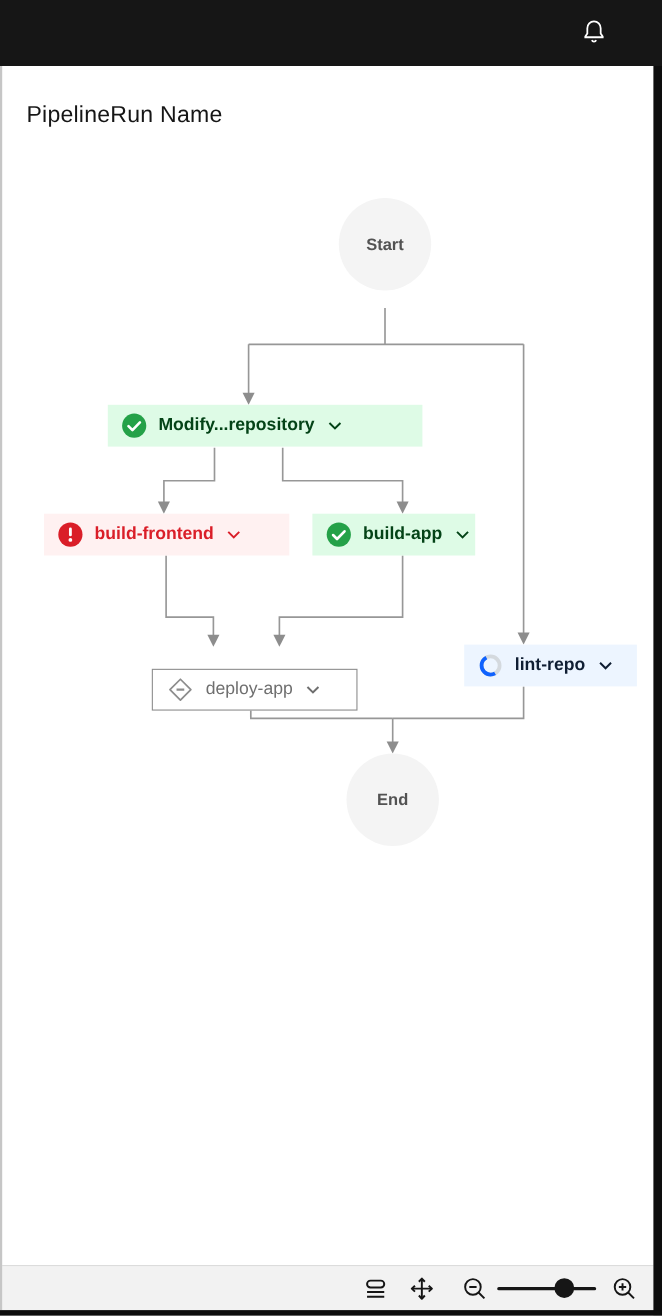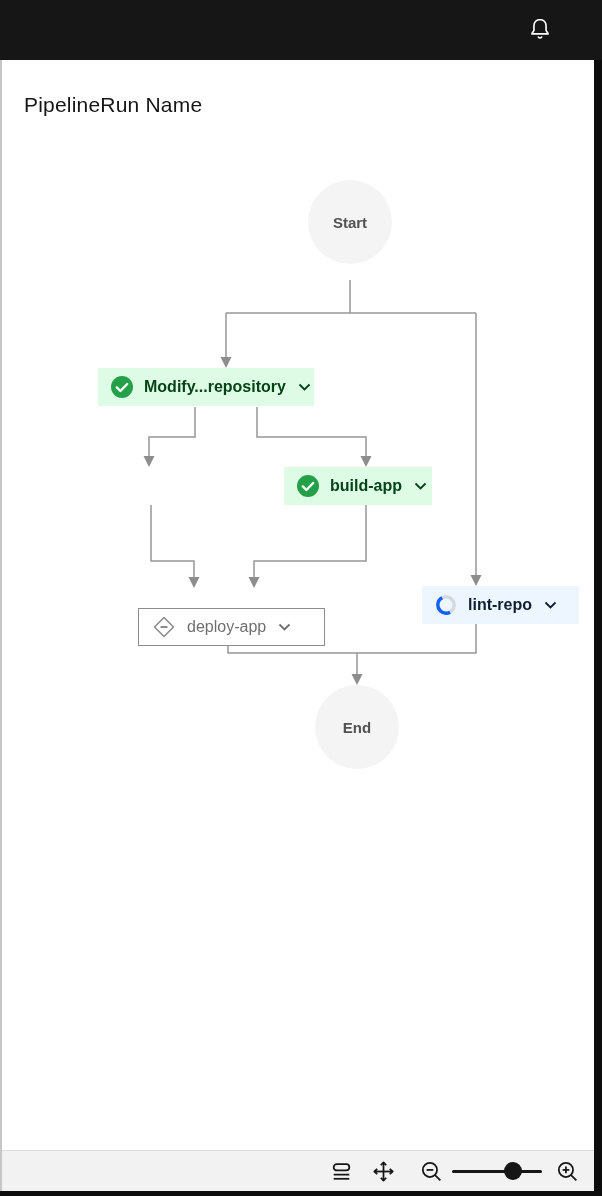--- a/index.html
+++ b/index.html
@@ -92,35 +92,50 @@
     </g>
   </svg>
 
   <div class="terminal" style="left:308px; top:180px;">
     <span>Start</span>
   </div>
   <div class="terminal" style="left:315px; top:685px;">
     <span>End</span>
   </div>
 
-  <div class="node node-success" style="left:98px; top:368px; width:216px;">
+  <div class="node node-success" style="left:98px; top:368px; width:286px;">
     <span>
       <svg width="24" height="24" viewBox="0 0 24 24">
         <circle cx="12" cy="12" r="11" fill="#24a148"></circle>
         <polyline points="6.8,12.4 10.4,16 17.2,9" fill="none" stroke="#ffffff" stroke-width="2.4" stroke-linecap="round" stroke-linejoin="round"></polyline>
       </svg>
     </span>
     <span class="lbl">Modify...repository</span>
     <span class="chev">
       <svg width="13" height="9" viewBox="0 0 13 9" fill="none" stroke="currentColor" stroke-width="1.8">
           <polyline points="1.5,1.5 6.5,6.5 11.5,1.5"></polyline>
         </svg>
     </span>
   </div>
 
+  <div class="node node-failed" style="left:40px; top:467px; width:223px;">
+    <span>
+      <svg width="24" height="24" viewBox="0 0 24 24">
+        <circle cx="12" cy="12" r="11" fill="#da1e28"></circle>
+        <rect x="10.7" y="5.6" width="2.6" height="8" rx="1.3" fill="#ffffff"></rect>
+        <circle cx="12" cy="16.9" r="1.7" fill="#ffffff"></circle>
+      </svg>
+    </span>
+    <span class="lbl">build-frontend</span>
+    <span class="chev">
+      <svg width="13" height="9" viewBox="0 0 13 9" fill="none" stroke="currentColor" stroke-width="1.8">
+          <polyline points="1.5,1.5 6.5,6.5 11.5,1.5"></polyline>
+        </svg>
+    </span>
+  </div>
 
   <div class="node node-success" style="left:284px; top:467px; width:148px;">
     <span>
       <svg width="24" height="24" viewBox="0 0 24 24">
         <circle cx="12" cy="12" r="11" fill="#24a148"></circle>
         <polyline points="6.8,12.4 10.4,16 17.2,9" fill="none" stroke="#ffffff" stroke-width="2.4" stroke-linecap="round" stroke-linejoin="round"></polyline>
       </svg>
     </span>
     <span class="lbl">build-app</span>
     <span class="chev">

